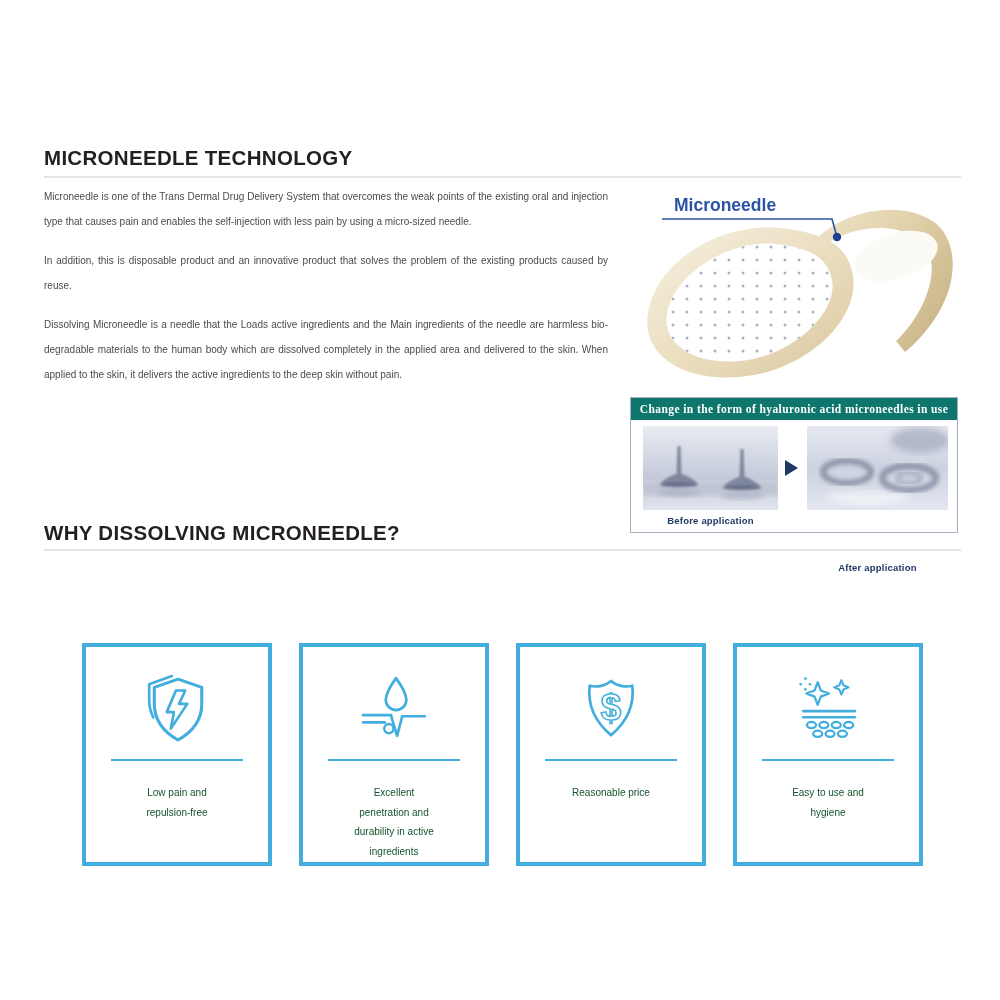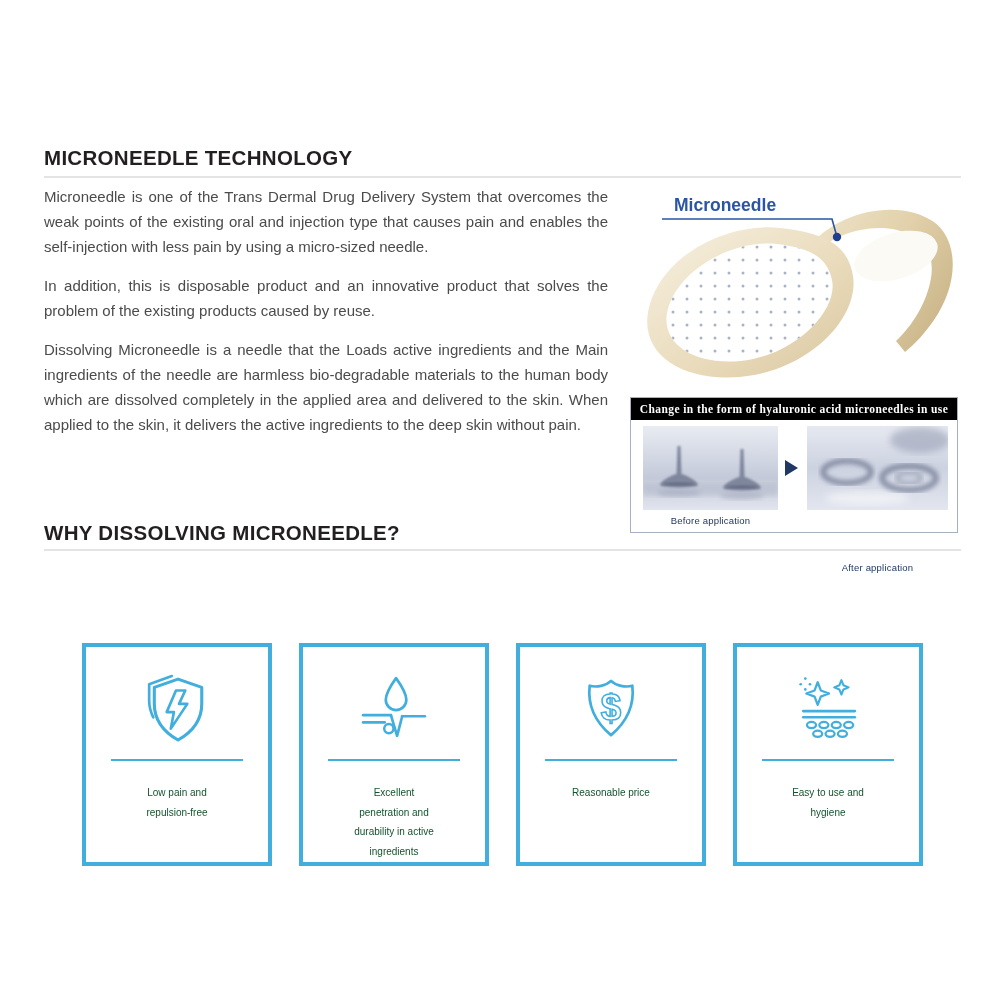--- a/index.html
+++ b/index.html
@@ -12,46 +12,46 @@
     position:absolute; left:44px; font-size:20.5px; font-weight:700;
     letter-spacing:0.3px; color:#231f20;
   }
   .h1.tech { top:146px; }
   .h1.why  { top:521px;text-align:right; }
   .rule { position:absolute; left:44px; width:917px; height:2px; background:#e4e4e4; }
   .rule1 { top:176px; }
   .rule2 { top:549px; }
   .intro { position:absolute; left:44px; top:184px; width:567px; }
   .intro p {
-    margin:0 3px 14px 0; font-size:15px; line-height:25px;
+    margin:0 3px 14px 0; font-size:10px; line-height:25px;
     color:#4b4b4b; text-align:justify;
   }
   
   .diagram { position:absolute; left:628px; top:192px; width:332px; height:196px; }
   
   .panel {
     position:absolute; left:630px; top:397px; width:328px; height:136px;
     border:1px solid #a8afbe; background:#ffffff;
   }
   .panel-header {
-    height:22px; background:#000000; color:#ffffff; text-align:center;
+    height:22px; background:#0f766e; color:#ffffff; text-align:center;
     font-family:"Liberation Serif", serif; font-weight:700; font-size:11.5px;
     line-height:22px; letter-spacing:0.4px;
   }
   .panel-body { position:relative; height:112px; background:#ffffff; }
   .photo { position:absolute; top:6px; display:block; }
   .photo.before { left:12px; }
   .photo.after  { left:176px; }
   .panel-arrow {
     position:absolute; left:154px; top:40px; width:0; height:0;
     border-left:13px solid #1f3864; border-top:8px solid transparent;
     border-bottom:8px solid transparent;
   }
   .cap {
-    position:absolute; top:95px; font-size:9.5px; font-weight:400;
+    position:absolute; top:95px; font-size:9.5px; font-weight:700;
     color:#1f3864; text-align:center; letter-spacing:0.2px;
   }
   .cap.before { left:12px;  width:135px; }
   .cap.after  { left:176px; width:141px;margin-top:47px; }
   
   .cards { position:absolute; left:82px; top:643px; display:flex; gap:27px; }
   .card {
     width:190px; height:223px; border:4px solid #41aede; background:#ffffff;
     display:flex; flex-direction:column; align-items:center;
   }

